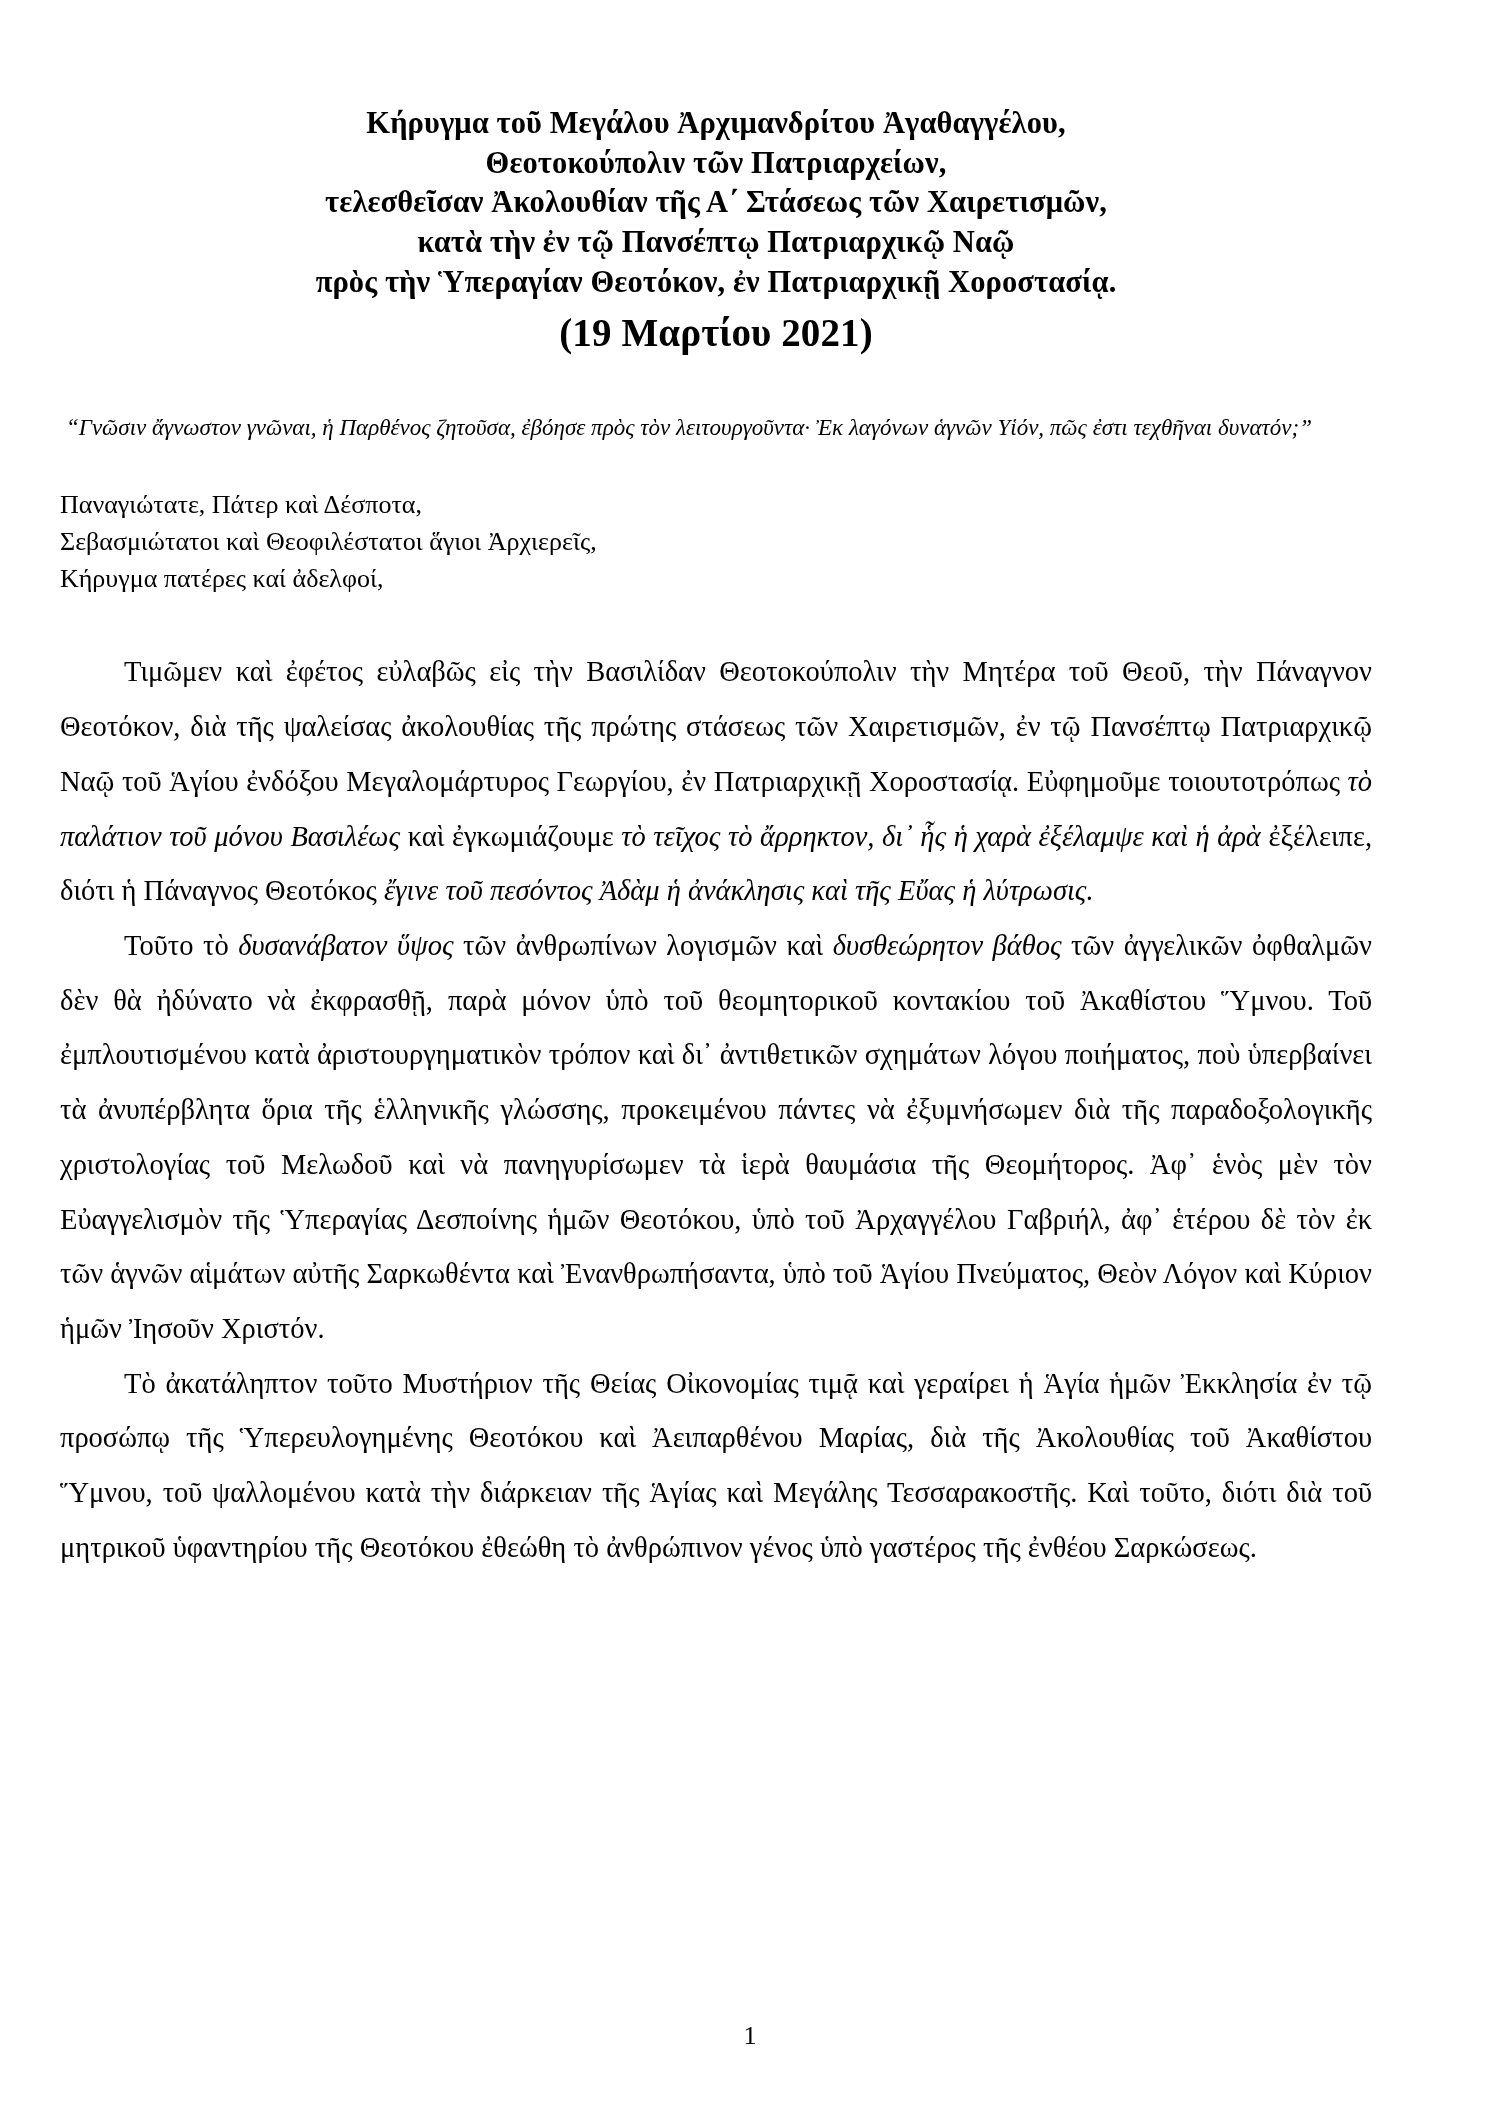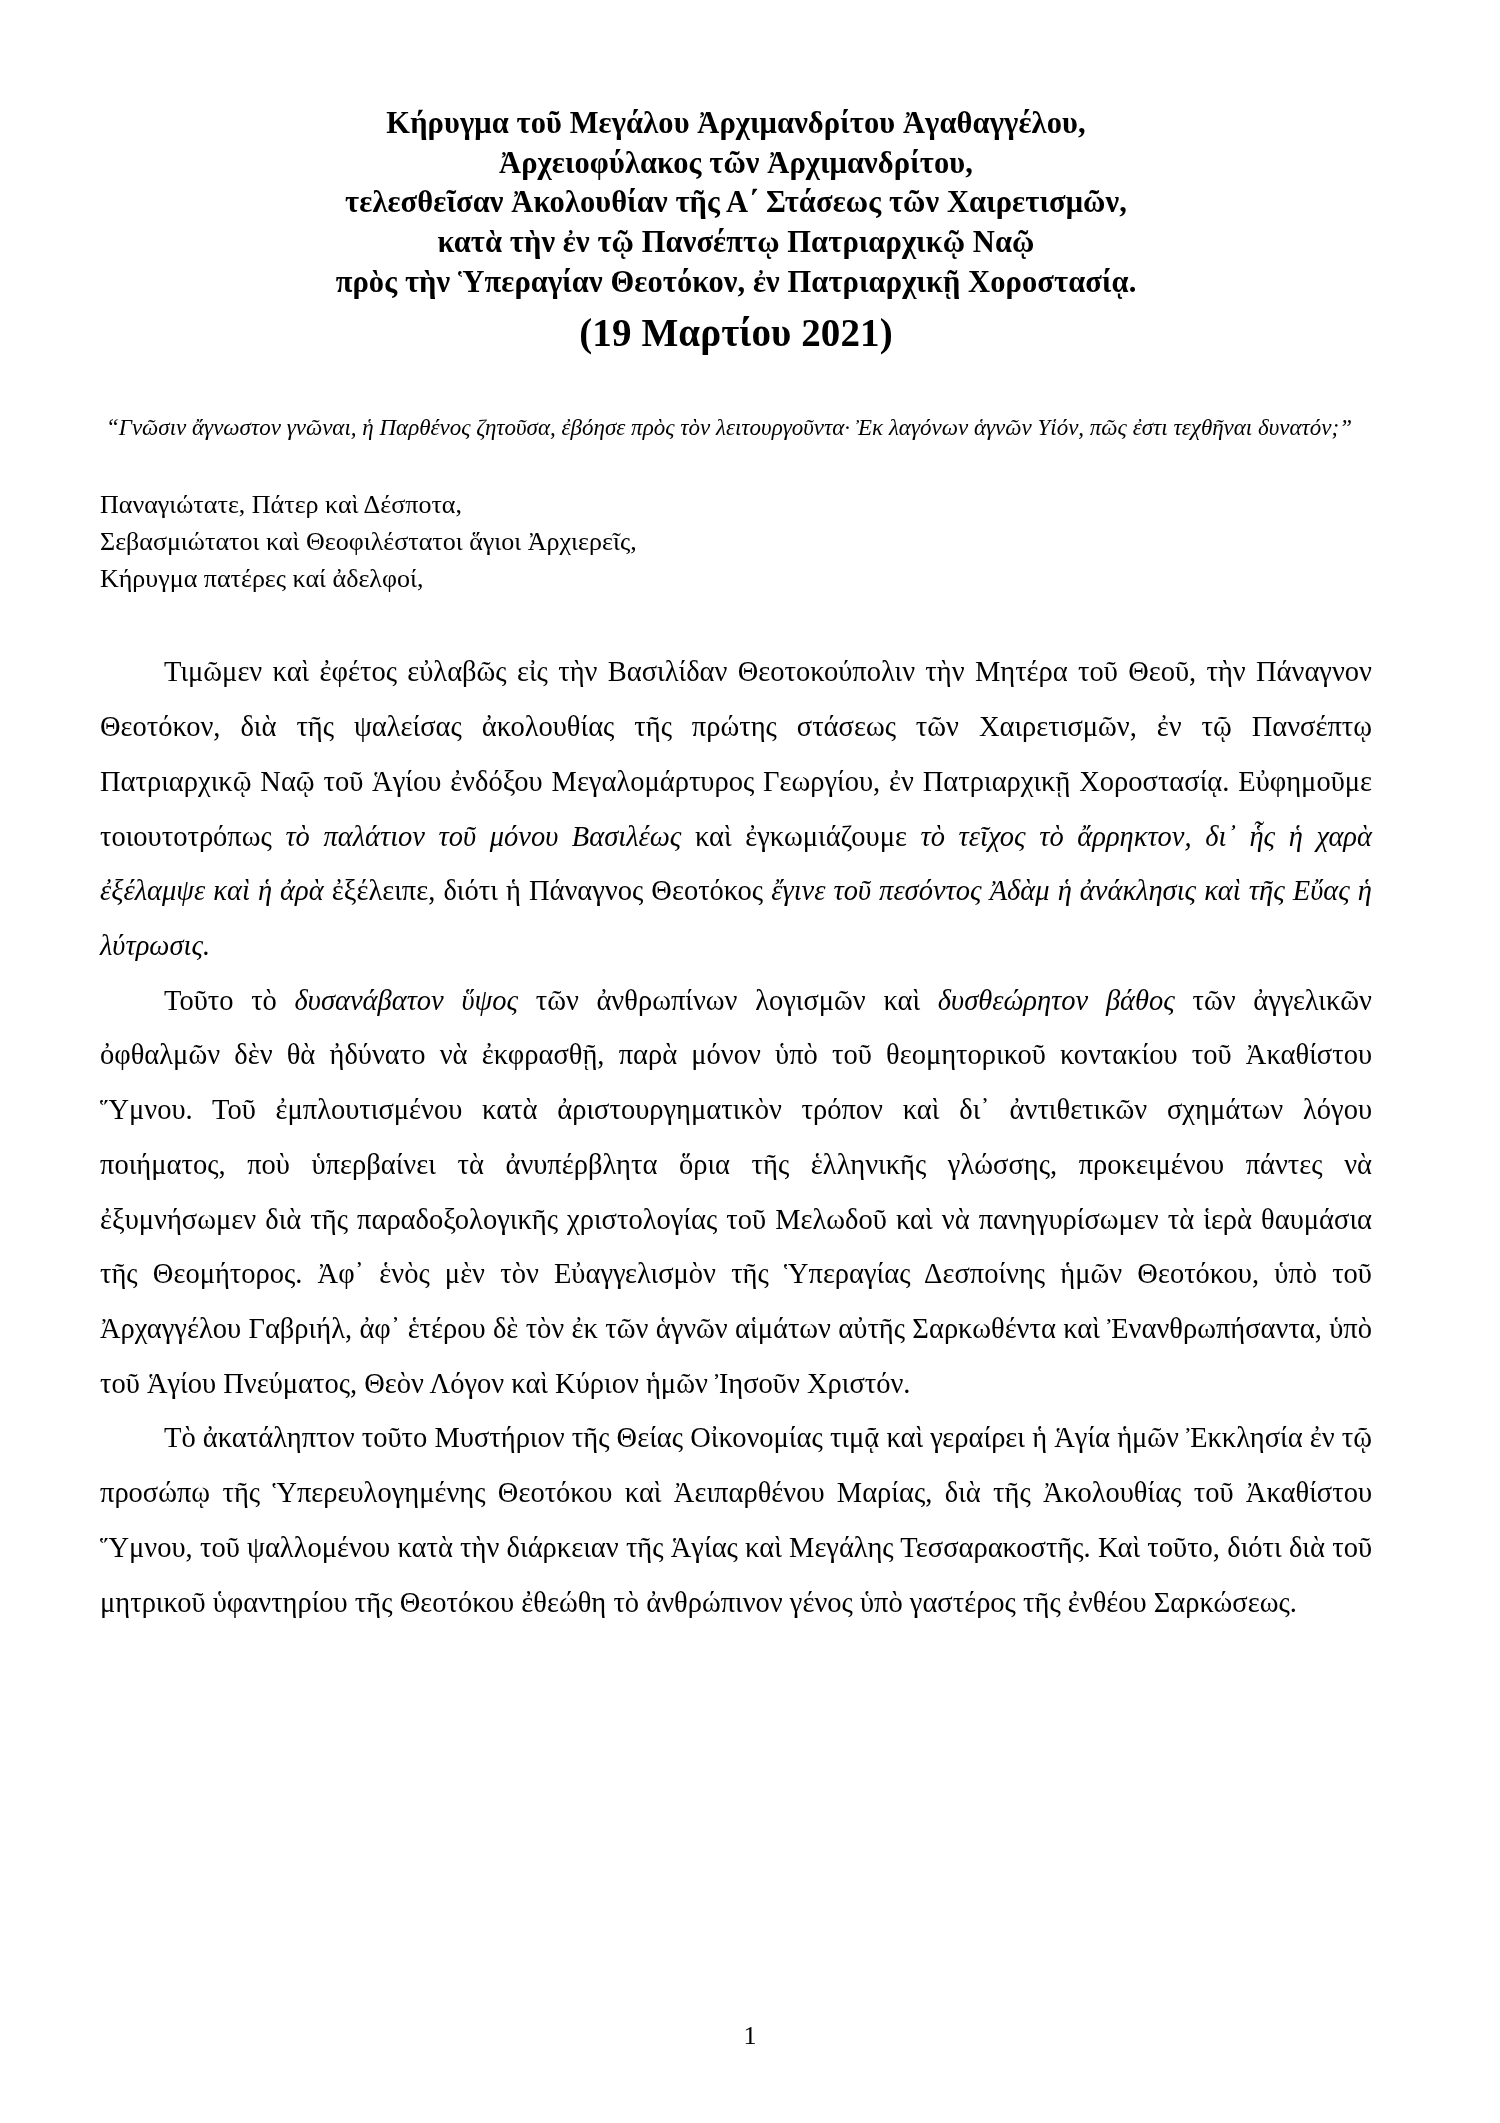--- a/index.html
+++ b/index.html
@@ -11,21 +11,21 @@
     font-family: "Liberation Serif", "DejaVu Serif", serif;
     color: #000000;
   }
   .page {
     position: relative;
     width: 1500px;
     height: 2123px;
     margin: 0 auto;
     background: #ffffff;
     box-sizing: border-box;
-    padding: 96px 128px 60px 100px;
+    padding: 96px 128px 60px 60px;
     overflow: hidden;
   }
 
   
   .title-block {
     text-align: center;
     font-weight: bold;
     font-size: 30.5px;
     line-height: 1.30;
     letter-spacing: 0.1px;
@@ -83,21 +83,21 @@
     font-size: 26px;
   }
 </style>
 </head>
 <body>
 
 <div class="page">
 
   <div class="title-block">
     <span class="title-line">Κήρυγμα τοῦ Μεγάλου Ἀρχιμανδρίτου Ἀγαθαγγέλου,</span>
-    <span class="title-line">Ἀρχειοφύλακος τῶν Ἀρχιμανδρίτου,</span>
+    <span class="title-line">Θεοτοκούπολιν τῶν Πατριαρχείων,</span>
     <span class="title-line">τελεσθεῖσαν Ἀκολουθίαν τῆς Α΄ Στάσεως τῶν Χαιρετισμῶν,</span>
     <span class="title-line">κατὰ τὴν ἐν τῷ Πανσέπτῳ Πατριαρχικῷ Ναῷ</span>
     <span class="title-line">πρὸς τὴν Ὑπεραγίαν Θεοτόκον, ἐν Πατριαρχικῇ Χοροστασίᾳ.</span>
     <span class="title-date">(19 Μαρτίου 2021)</span>
   </div>
 
   <div class="epigraph">“Γνῶσιν ἄγνωστον γνῶναι, ἡ Παρθένος ζητοῦσα, ἐβόησε πρὸς τὸν λειτουργοῦντα· Ἐκ λαγόνων ἁγνῶν Υἱόν, πῶς ἐστι τεχθῆναι δυνατόν;”</div>
 
   <div class="salutation">
     <span class="salutation-line">Παναγιώτατε, Πάτερ καὶ Δέσποτα,</span>

